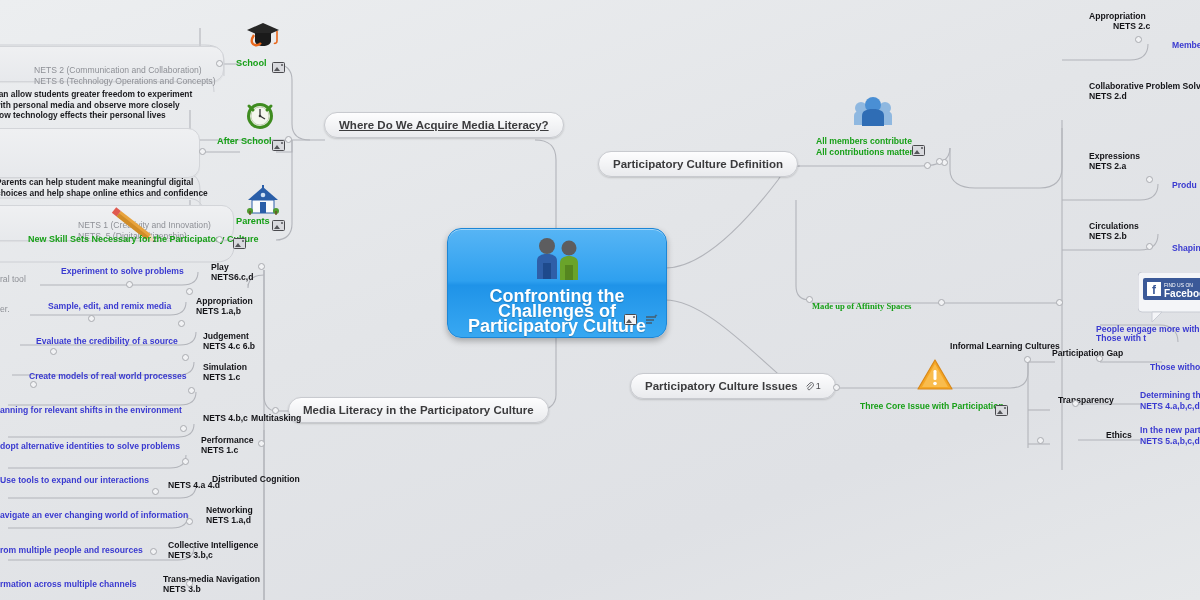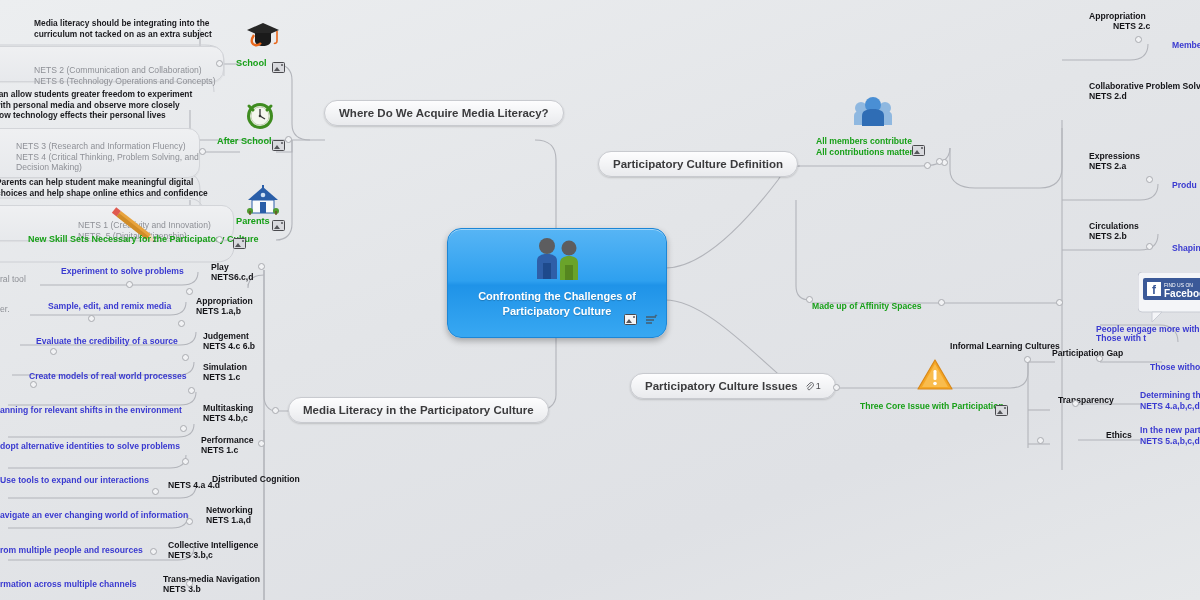--- a/index.html
+++ b/index.html
@@ -34,21 +34,21 @@
     box-shadow: 0 3px 6px rgba(0,0,0,0.28), inset 0 1px 0 rgba(255,255,255,0.45);
     border: 1px solid #1c86d6;
     display: flex;
     flex-direction: column;
     align-items: center;
     justify-content: flex-start;
   }
   .central .cicon { margin-top: 8px; }
   .central .ctext {
     color: #ffffff;
-    font-size: 11px;
+    font-size: 18px;
     font-weight: bold;
     text-align: center;
     line-height: 15px;
     margin-top: 6px;
     width: 190px;
     text-shadow: 0 1px 1px rgba(0,0,0,0.22);
   }
   .central .cbadges {
     position: absolute;
     right: 8px; bottom: 12px;
@@ -242,21 +242,21 @@
         <g stroke="#4a4a4e" stroke-width="1.2">
           <line x1="1" y1="3" x2="11" y2="3"></line>
           <line x1="1" y1="6" x2="9" y2="6"></line>
           <line x1="1" y1="9" x2="7" y2="9"></line>
         </g>
         <text x="9.5" y="3" font-size="5" fill="#4a4a4e">+</text>
       </svg>
     </div>
   </div>
 
-  <div class="pill" style="left:324px; top:100px;">
+  <div class="pill" style="left:324px; top:112px;text-decoration:underline;">
     <span>Where Do We Acquire Media Literacy?</span>
   </div>
 
   <div class="pill" style="left:288px; top:397px;">
     <span>Media Literacy in the Participatory Culture</span>
   </div>
 
   <div class="pill" style="left:598px; top:151px;">
     <span>Participatory Culture Definition</span>
   </div>
@@ -268,41 +268,36 @@
         <path d="M6.5 2.2 L3 5.8 a1.3 1.3 0 0 0 1.8 1.8 L8 4.2 a2.2 2.2 0 0 0 -3.1 -3.1 L1.6 4.4" fill="none" stroke="#55565a" stroke-width="0.9"></path>
       </svg>
       <span>1</span>
     </span>
   </div>
 
   <div class="notebox" style="left:-40px; top:46px; width:262px; height:34px;"></div>
   <div class="notebox" style="left:-40px; top:128px; width:238px; height:48px;"></div>
   <div class="notebox" style="left:-40px; top:205px; width:272px; height:34px;"></div>
 
-  <div class="lbl note" style="left:34px; top:18px;">Media literacy should be integrating into the
-curriculum not tacked on as an extra subject</div>
   <div class="lbl gray" style="left:34px; top:57px;">NETS 2 (Communication and Collaboration)
 NETS 6 (Technology Operations and Concepts)</div>
   <div class="iconpos" style="left:245px; top:20px;">
     <svg width="36" height="30" viewBox="0 0 36 30">
       <path d="M18 3 L34 10 L18 17 L2 10 Z" fill="#262626"></path>
       <path d="M10 13 L10 21 C10 24 14 26 18 26 C22 26 26 24 26 21 L26 13" fill="#1a1a1a"></path>
       <path d="M32 11 L32 21 C32 23 30 24 29 23" fill="none" stroke="#e8671c" stroke-width="1.6"></path>
       <path d="M9 15 C7 18 6 22 8 24 C11 26 14 25 16 23" fill="none" stroke="#e8671c" stroke-width="2.4"></path>
     </svg>
   </div>
   <div class="lbl green" style="left:236px; top:58px; font-size:9.2px;">School</div>
   <div class="badge-wrap" style="left:272px; top:58px;"><span class="badge"></span></div>
 
   <div class="lbl note" style="left:-6px; top:89px;">can allow students greater freedom to experiment
 with personal media and observe more closely
 how technology effects their personal lives</div>
-  <div class="lbl gray" style="left:16px; top:133px;">NETS 3 (Research and Information Fluency)
-NETS 4 (Critical Thinking, Problem Solving, and
-Decision Making)</div>
   <div class="iconpos" style="left:243px; top:98px;">
     <svg width="34" height="34" viewBox="0 0 34 34">
       <circle cx="17" cy="18" r="13" fill="#3f8c20"></circle>
       <circle cx="17" cy="18" r="10" fill="#f4f6ee"></circle>
       <circle cx="17" cy="18" r="9" fill="none" stroke="#9fb48a" stroke-width="0.6"></circle>
       <line x1="17" y1="18" x2="17" y2="11" stroke="#333" stroke-width="1.3"></line>
       <line x1="17" y1="18" x2="22" y2="21" stroke="#333" stroke-width="1.3"></line>
       <circle cx="17" cy="18" r="1.3" fill="#333"></circle>
       <path d="M6 8 L10 12" stroke="#3f8c20" stroke-width="3" stroke-linecap="round"></path>
       <path d="M28 8 L24 12" stroke="#3f8c20" stroke-width="3" stroke-linecap="round"></path>
@@ -357,21 +352,21 @@
   <div class="lbl gray" style="left:0px; top:296px;">er.</div>
 
   <div class="rowlbl" style="left:203px; top:331px;">Judgement</div>
   <div class="rowlbl" style="left:203px; top:341px;">NETS 4.c 6.b</div>
   <div class="lbl blue" style="left:36px; top:336px;">Evaluate the credibility of a source</div>
 
   <div class="rowlbl" style="left:203px; top:362px;">Simulation</div>
   <div class="rowlbl" style="left:203px; top:372px;">NETS 1.c</div>
   <div class="lbl blue" style="left:29px; top:371px;">Create models of real world processes</div>
 
-  <div class="rowlbl" style="left:203px; top:403px;">Multitasking</div>
+  <div class="rowlbl" style="left:203px; top:413px;padding-left:48px;">Multitasking</div>
   <div class="rowlbl" style="left:203px; top:413px;">NETS 4.b,c</div>
   <div class="lbl blue" style="left:0px; top:405px;">anning for relevant shifts in the environment</div>
 
   <div class="rowlbl" style="left:201px; top:435px;">Performance</div>
   <div class="rowlbl" style="left:201px; top:445px;">NETS 1.c</div>
   <div class="lbl blue" style="left:0px; top:441px;">dopt alternative identities to solve problems</div>
 
   <div class="rowlbl" style="left:168px; top:474px;margin-left:44px;">Distributed Cognition</div>
   <div class="rowlbl" style="left:168px; top:480px;">NETS 4.a 4.d</div>
   <div class="lbl blue" style="left:0px; top:475px;">Use tools to expand our interactions</div>
@@ -395,21 +390,21 @@
       <ellipse cx="33" cy="14" rx="6" ry="6" fill="#8fb8e0"></ellipse>
       <path d="M26 31 L26 22 C26 18 29 17 33 17 C37 17 40 18 40 22 L40 31 Z" fill="#8fb8e0"></path>
       <ellipse cx="21" cy="11" rx="8" ry="8" fill="#4a8fd4"></ellipse>
       <path d="M10 32 L10 22 C10 17 14 15 21 15 C28 15 32 17 32 22 L32 32 Z" fill="#2f6db5"></path>
     </svg>
   </div>
   <div class="lbl green" style="left:816px; top:136px;">All members contribute
 All contributions matter</div>
   <div class="badge-wrap" style="left:912px; top:141px;"><span class="badge"></span></div>
 
-  <div class="lbl green" style="left:812px; top:301px;">Made up of Affinity Spaces</div>
+  <div class="lbl green" style="left:812px; top:301px;font-family:Liberation Serif, serif;">Made up of Affinity Spaces</div>
   <div class="lbl black" style="left:950px; top:301px;margin-top:40px;">Informal Learning Cultures</div>
 
   <div class="rowlbl" style="left:1089px; top:11px;">Appropriation</div>
   <div class="rowlbl" style="left:1089px; top:21px;padding-left:24px;">NETS 2.c</div>
   <div class="lbl blue" style="left:1172px; top:40px;">Members</div>
 
   <div class="rowlbl" style="left:1089px; top:81px;">Collaborative Problem Solving</div>
   <div class="rowlbl" style="left:1089px; top:91px;">NETS 2.d</div>
 
   <div class="rowlbl" style="left:1089px; top:151px;">Expressions</div>

